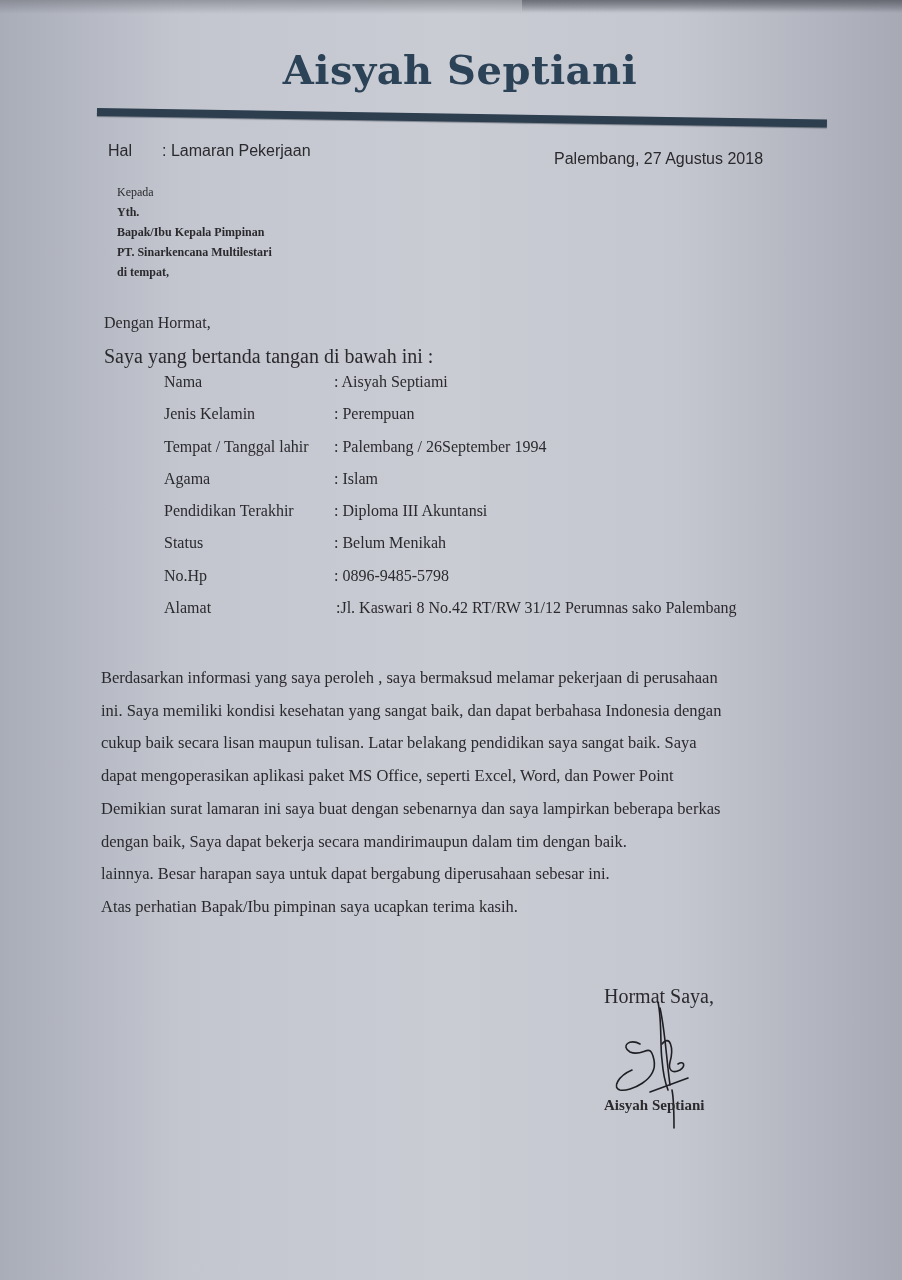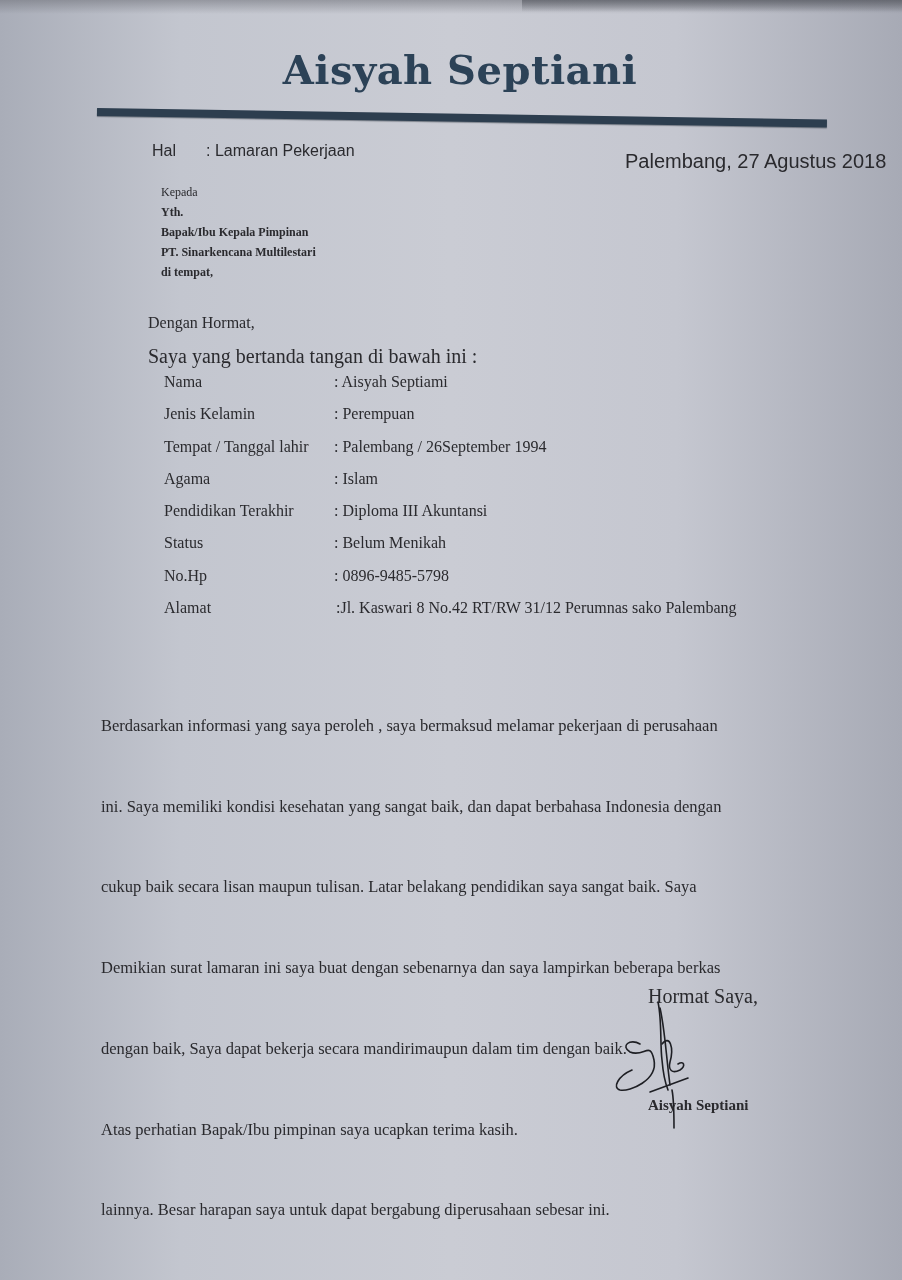--- a/index.html
+++ b/index.html
@@ -43,24 +43,24 @@
       width: 730px; height: 8px;
       background: #2d3e4f;
       transform: rotate(0.9deg);
       transform-origin: left center;
       box-shadow: 0 1px 1px rgba(20,30,40,0.4);
     }
     .calibri {
       font-family: "Liberation Sans", sans-serif;
       font-stretch: condensed;
     }
-    .abs { position: absolute; white-space: nowrap; margin-left: 44px; }
+    .abs { position: absolute; white-space: nowrap; }
     .hal-label { left: 108px; top: 142px; font-size: 16px; }
     .hal-value { left: 162px; top: 142px; font-size: 16px; }
-    .date { left: 581px; top: 150px; font-size: 20px; }
+    .date { left: 554px; top: 150px; font-size: 16px; }
     .recipient { left: 117px; top: 182px; font-size: 12px; line-height: 20px; }
     .recipient .bold { font-weight: bold; }
     .greeting { left: 104px; top: 314px; font-size: 16px; }
     .intro { left: 104px; top: 345px; font-size: 20px; }
     .info-table {
       position: absolute;
       left: 160px; top: 373px;
       font-size: 16px;
     }
     .info-row {
@@ -71,21 +71,21 @@
     .info-label { position: absolute; left: 4px; top: 0; }
     .info-value { position: absolute; left: 174px; top: 0; }
     .info-value.tight { left: 176px; }
     .para {
       position: absolute;
       left: 101px; top: 662px;
       width: 710px;
       font-size: 16.5px;
       line-height: 32.7px;
     }
-    .para-line { display: block; white-space: nowrap; margin-top: 48px; }
+    .para-line { display: block; white-space: nowrap; }
     .closing { left: 604px; top: 985px; font-size: 20px; }
     .signer { left: 604px; top: 1097px; font-size: 15px; font-weight: bold; }
     .signature {
       position: absolute;
       left: 610px; top: 1000px;
       width: 110px; height: 130px;
     }
   </style>
 </head>
 <body>
@@ -143,24 +143,25 @@
   <div class="info-row">
     <span class="info-label">Alamat</span>
     <span class="info-value tight">:Jl. Kaswari 8 No.42 RT/RW 31/12 Perumnas sako Palembang</span>
   </div>
 </div>
 
 <div class="para">
   <span class="para-line">Berdasarkan informasi yang saya peroleh , saya bermaksud melamar pekerjaan di perusahaan</span>
   <span class="para-line">ini. Saya memiliki kondisi kesehatan yang sangat baik, dan dapat berbahasa Indonesia dengan</span>
   <span class="para-line">cukup baik secara lisan maupun tulisan. Latar belakang pendidikan saya sangat baik. Saya</span>
+  <span class="para-line">dapat mengoperasikan aplikasi paket MS Office, seperti Excel, Word, dan Power Point</span>
   <span class="para-line">Demikian surat lamaran ini saya buat dengan sebenarnya dan saya lampirkan beberapa berkas</span>
   <span class="para-line">dengan baik, Saya dapat bekerja secara mandirimaupun dalam tim dengan baik.</span>
+  <span class="para-line">lainnya. Besar harapan saya untuk dapat bergabung diperusahaan sebesar ini.</span>
   <span class="para-line">Atas perhatian Bapak/Ibu pimpinan saya ucapkan terima kasih.</span>
-  <span class="para-line">lainnya. Besar harapan saya untuk dapat bergabung diperusahaan sebesar ini.</span>
 </div>
 
 <div class="abs closing">Hormat Saya,</div>
 
 <svg class="signature" viewBox="0 0 110 130">
   <g fill="none" stroke="#1e1f24" stroke-width="1.6" stroke-linecap="round">
     <path d="M48 2 C52 20, 50 45, 52 60 C53 72, 56 85, 58 90"></path>
     <path d="M50 8 C55 30, 56 55, 60 85"></path>
     <path d="M30 44 C20 38, 10 46, 20 52 C34 58, 40 40, 44 60 C48 80, 20 92, 10 90 C2 88, 8 76, 22 70"></path>
     <path d="M52 44 C60 34, 64 48, 60 62 C58 70, 62 74, 70 70 C76 66, 74 60, 68 64"></path>

